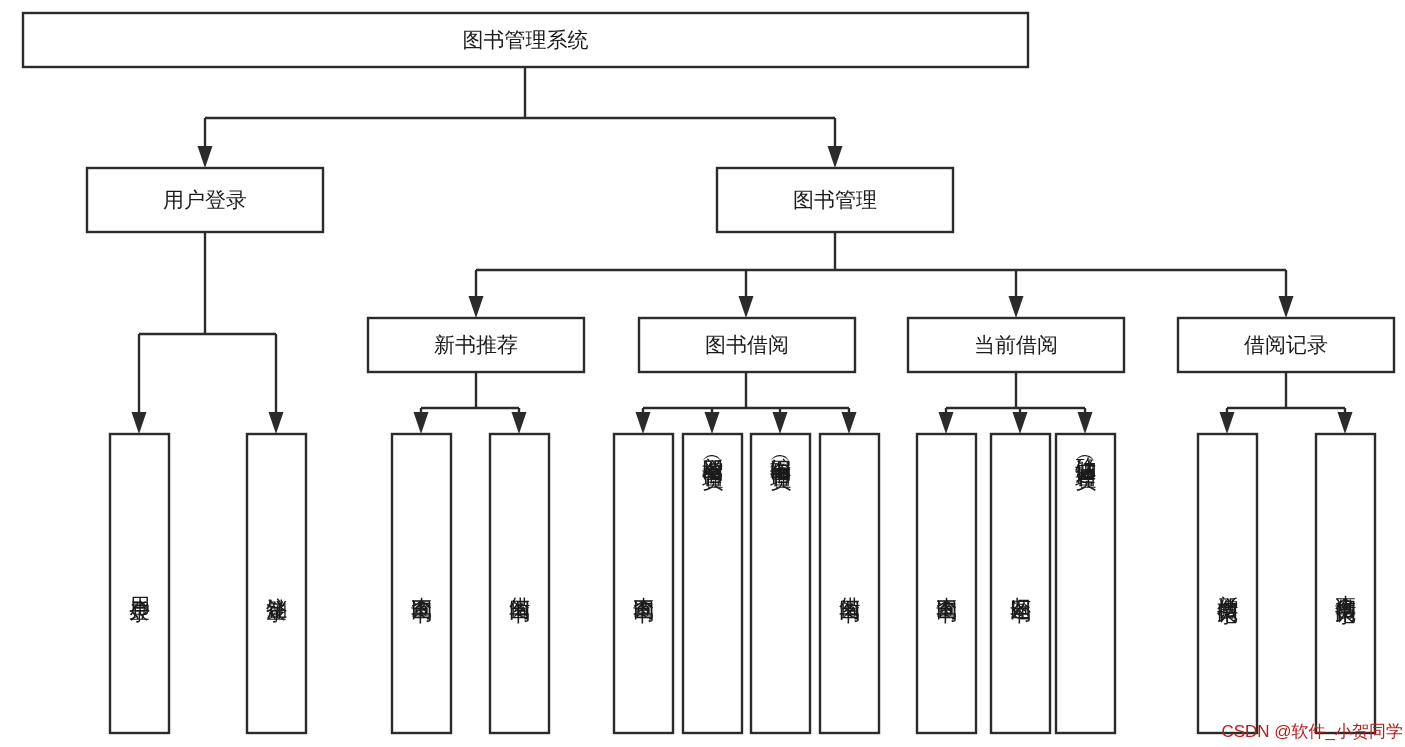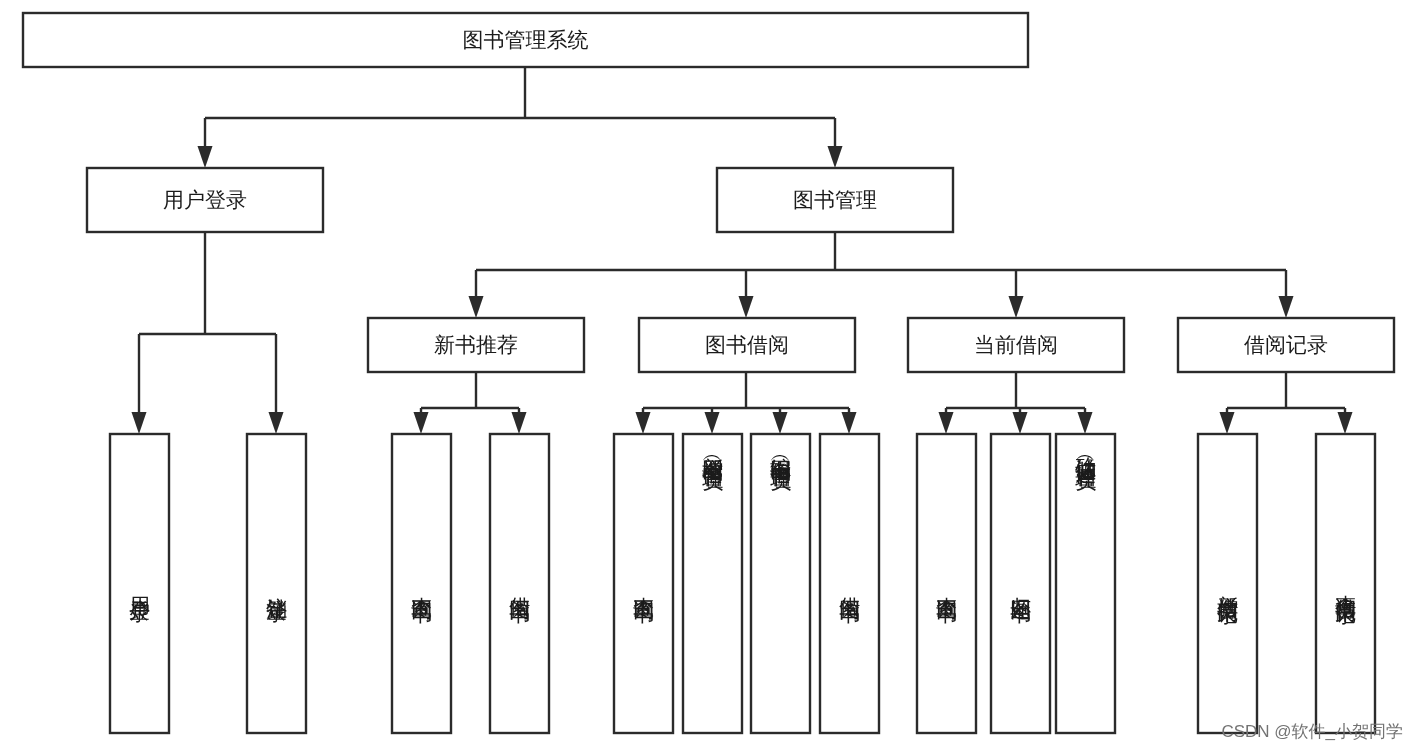--- a/index.html
+++ b/index.html
@@ -64,21 +64,21 @@
     letter-spacing: 2px;
     color: #1b1b1b;
     white-space: nowrap;
   }
   .watermark {
     position: absolute;
     right: 8px;
     bottom: 4px;
     font-family: "Liberation Sans", "DejaVu Sans", sans-serif;
     font-size: 17px;
-    color: #737373;
+    color: #b91c1c;
     white-space: nowrap;
   }
 </style>
 </head>
 <body>
 
 <div id="diagram-root">
   <svg class="diagram-canvas" viewBox="0 0 1405 747">
     <g id="connector-layer">
         <g>

